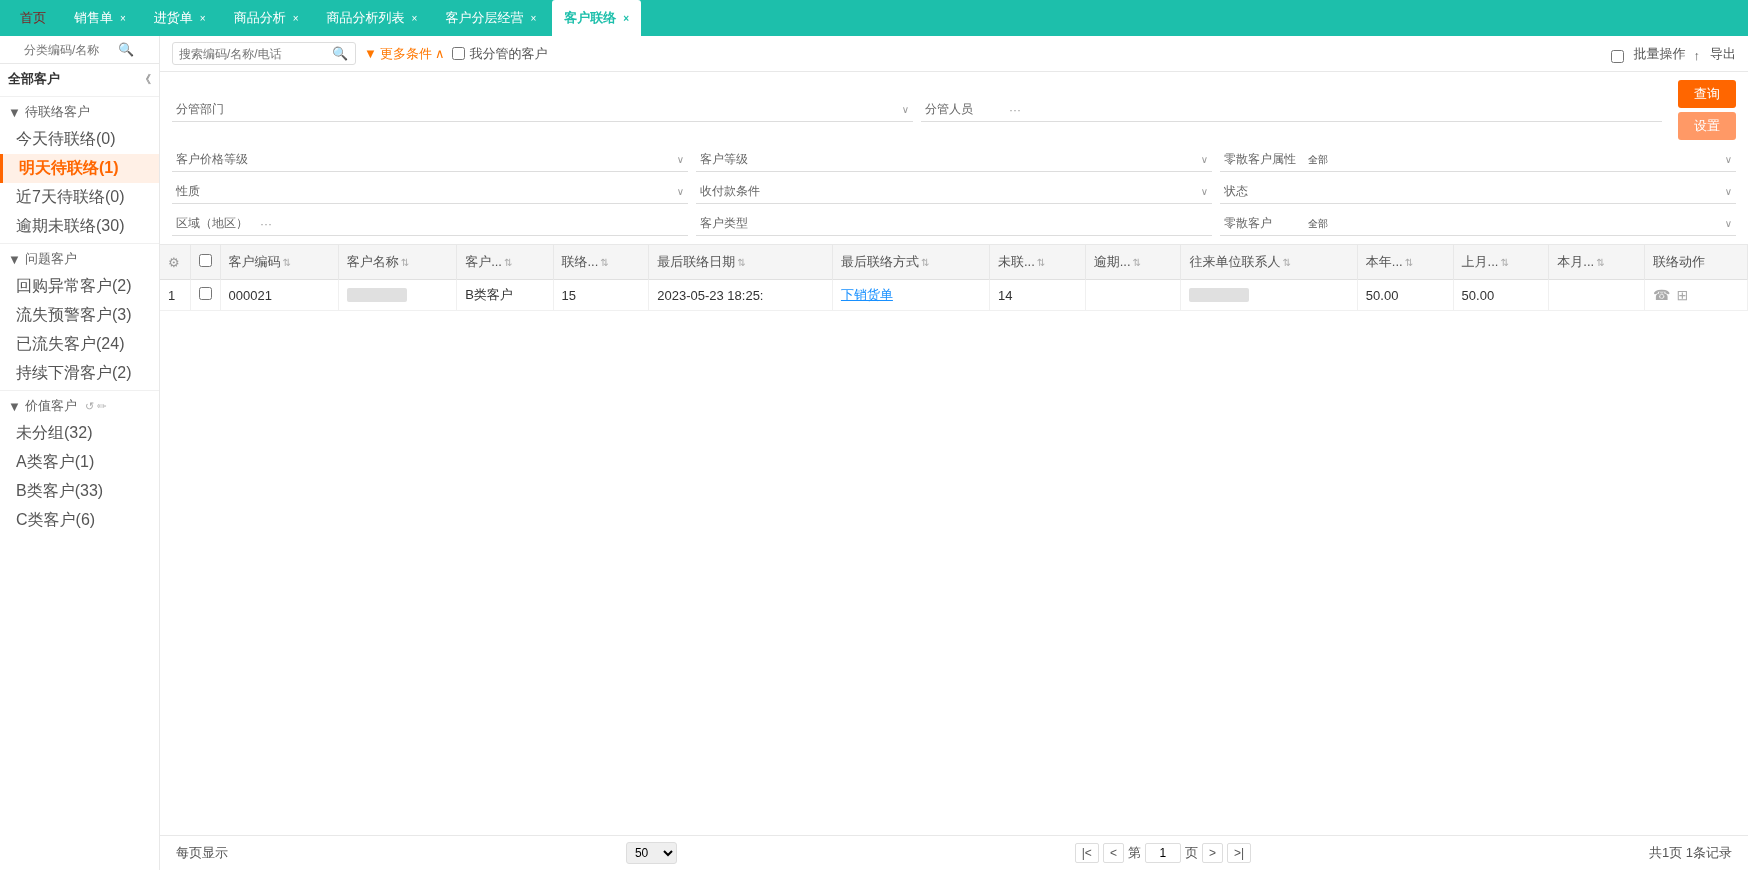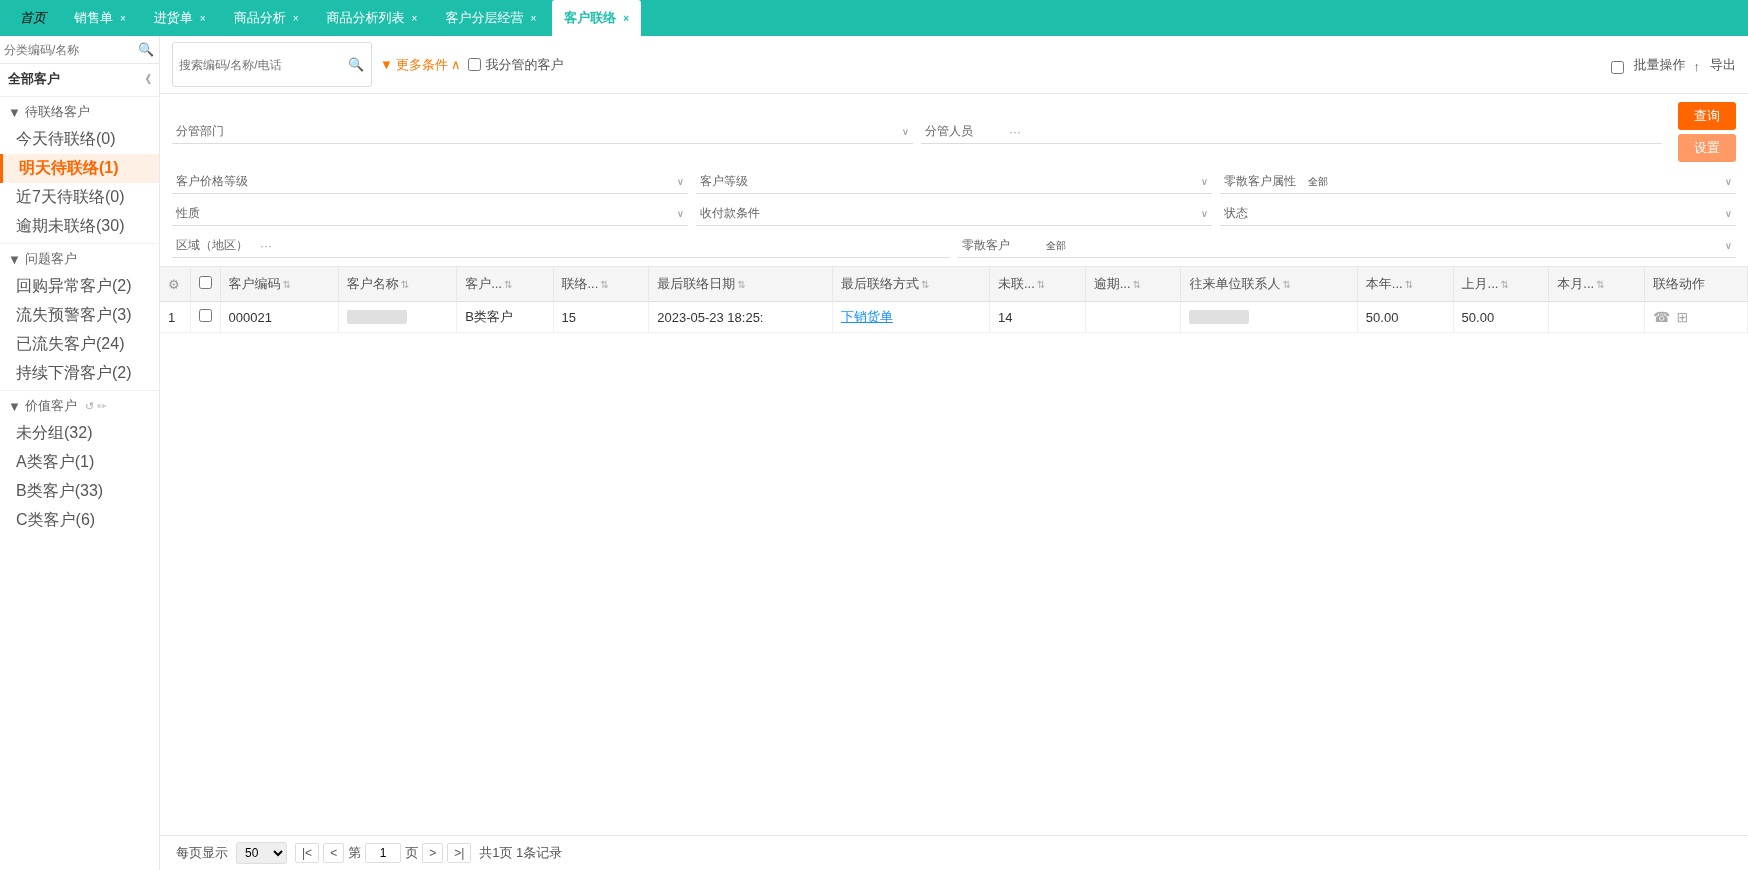--- a/index.html
+++ b/index.html
@@ -20,40 +20,40 @@
       border-radius: 3px 3px 0 0;
       cursor: pointer;
       display: flex;
       align-items: center;
       gap: 4px;
       font-size: 13px;
       height: 36px;
     }
     .nav-item.active { background: #fff; color: #1dbfab; font-weight: bold; }
     .nav-item .close-x { font-size: 10px; color: inherit; margin-left: 3px; }
-    .nav-home { color: #000000; padding: 4px 12px; font-size: 13px; cursor: pointer; height: 36px; display: flex; align-items: center; font-style: italic; }
+    .nav-home { color: #7f1d1d; padding: 4px 12px; font-size: 13px; cursor: pointer; height: 36px; display: flex; align-items: center; }
 
     
     .main-layout {
       display: flex;
       height: calc(100vh - 36px);
     }
 
     
     .sidebar {
       width: 160px;
       background: #fff;
       border-right: 1px solid #e8e8e8;
       overflow-y: auto;
       flex-shrink: 0;
     }
     .sidebar-search {
       display: flex;
       align-items: center;
-      padding: 6px 4px;
+      padding: 6px 24px;
       border-bottom: 1px solid #e8e8e8;
       gap: 4px;
     }
     .sidebar-search input {
       border: none;
       outline: none;
       font-size: 12px;
       color: #999;
       flex: 1;
       width: 100%;
@@ -102,22 +102,22 @@
       padding: 6px 12px;
       background: #fff;
       border-bottom: 1px solid #e8e8e8;
       gap: 8px;
     }
     .search-input-wrap {
       display: flex;
       align-items: center;
       border: 1px solid #ddd;
       border-radius: 3px;
-      padding: 14px 6px;
-      width: 200px;
+      padding: 3px 6px;
+      width: 184px;
       gap: 4px;
     }
     .search-input-wrap input { border: none; outline: none; font-size: 12px; width: 100%; color: #999; }
     .filter-btn {
       display: flex;
       align-items: center;
       gap: 3px;
       color: #ff7700;
       cursor: pointer;
       font-size: 12px;
@@ -231,21 +231,21 @@
     }
     .gear-icon { color: #999; cursor: pointer; }
     .link-text { color: #1890ff; cursor: pointer; text-decoration: underline; }
     .action-icons { display: flex; gap: 6px; }
     .action-icon { color: #aaa; cursor: pointer; font-size: 14px; }
 
     
     .footer {
       display: flex;
       align-items: center;
-      justify-content: flex-start;
+      justify-content: space-between;
       padding: 6px 16px;
       background: #fff;
       border-top: 1px solid #e8e8e8;
       gap: 8px;
       font-size: 12px;
       color: #555;
     }
     .page-size-select {
       border: 1px solid #ddd;
       border-radius: 3px;
@@ -429,20 +429,23 @@
             <div class="filter-cell">
               <span class="filter-label">状态</span>
               <span class="chevron">∨</span>
             </div>
           </div>
 
           <div class="filter-row">
             <div class="filter-cell">
               <span class="filter-label">区域（地区）</span>
               <span class="dots">···</span>
+            </div>
+            <div class="filter-cell">
+              <span class="filter-label">客户类型</span>
             </div>
             <div class="filter-cell">
               <span class="filter-label">零散客户</span>
               <span class="filter-value">全部</span>
               <span class="chevron">∨</span>
             </div>
           </div>
         </div>
       </div>
     </div>

